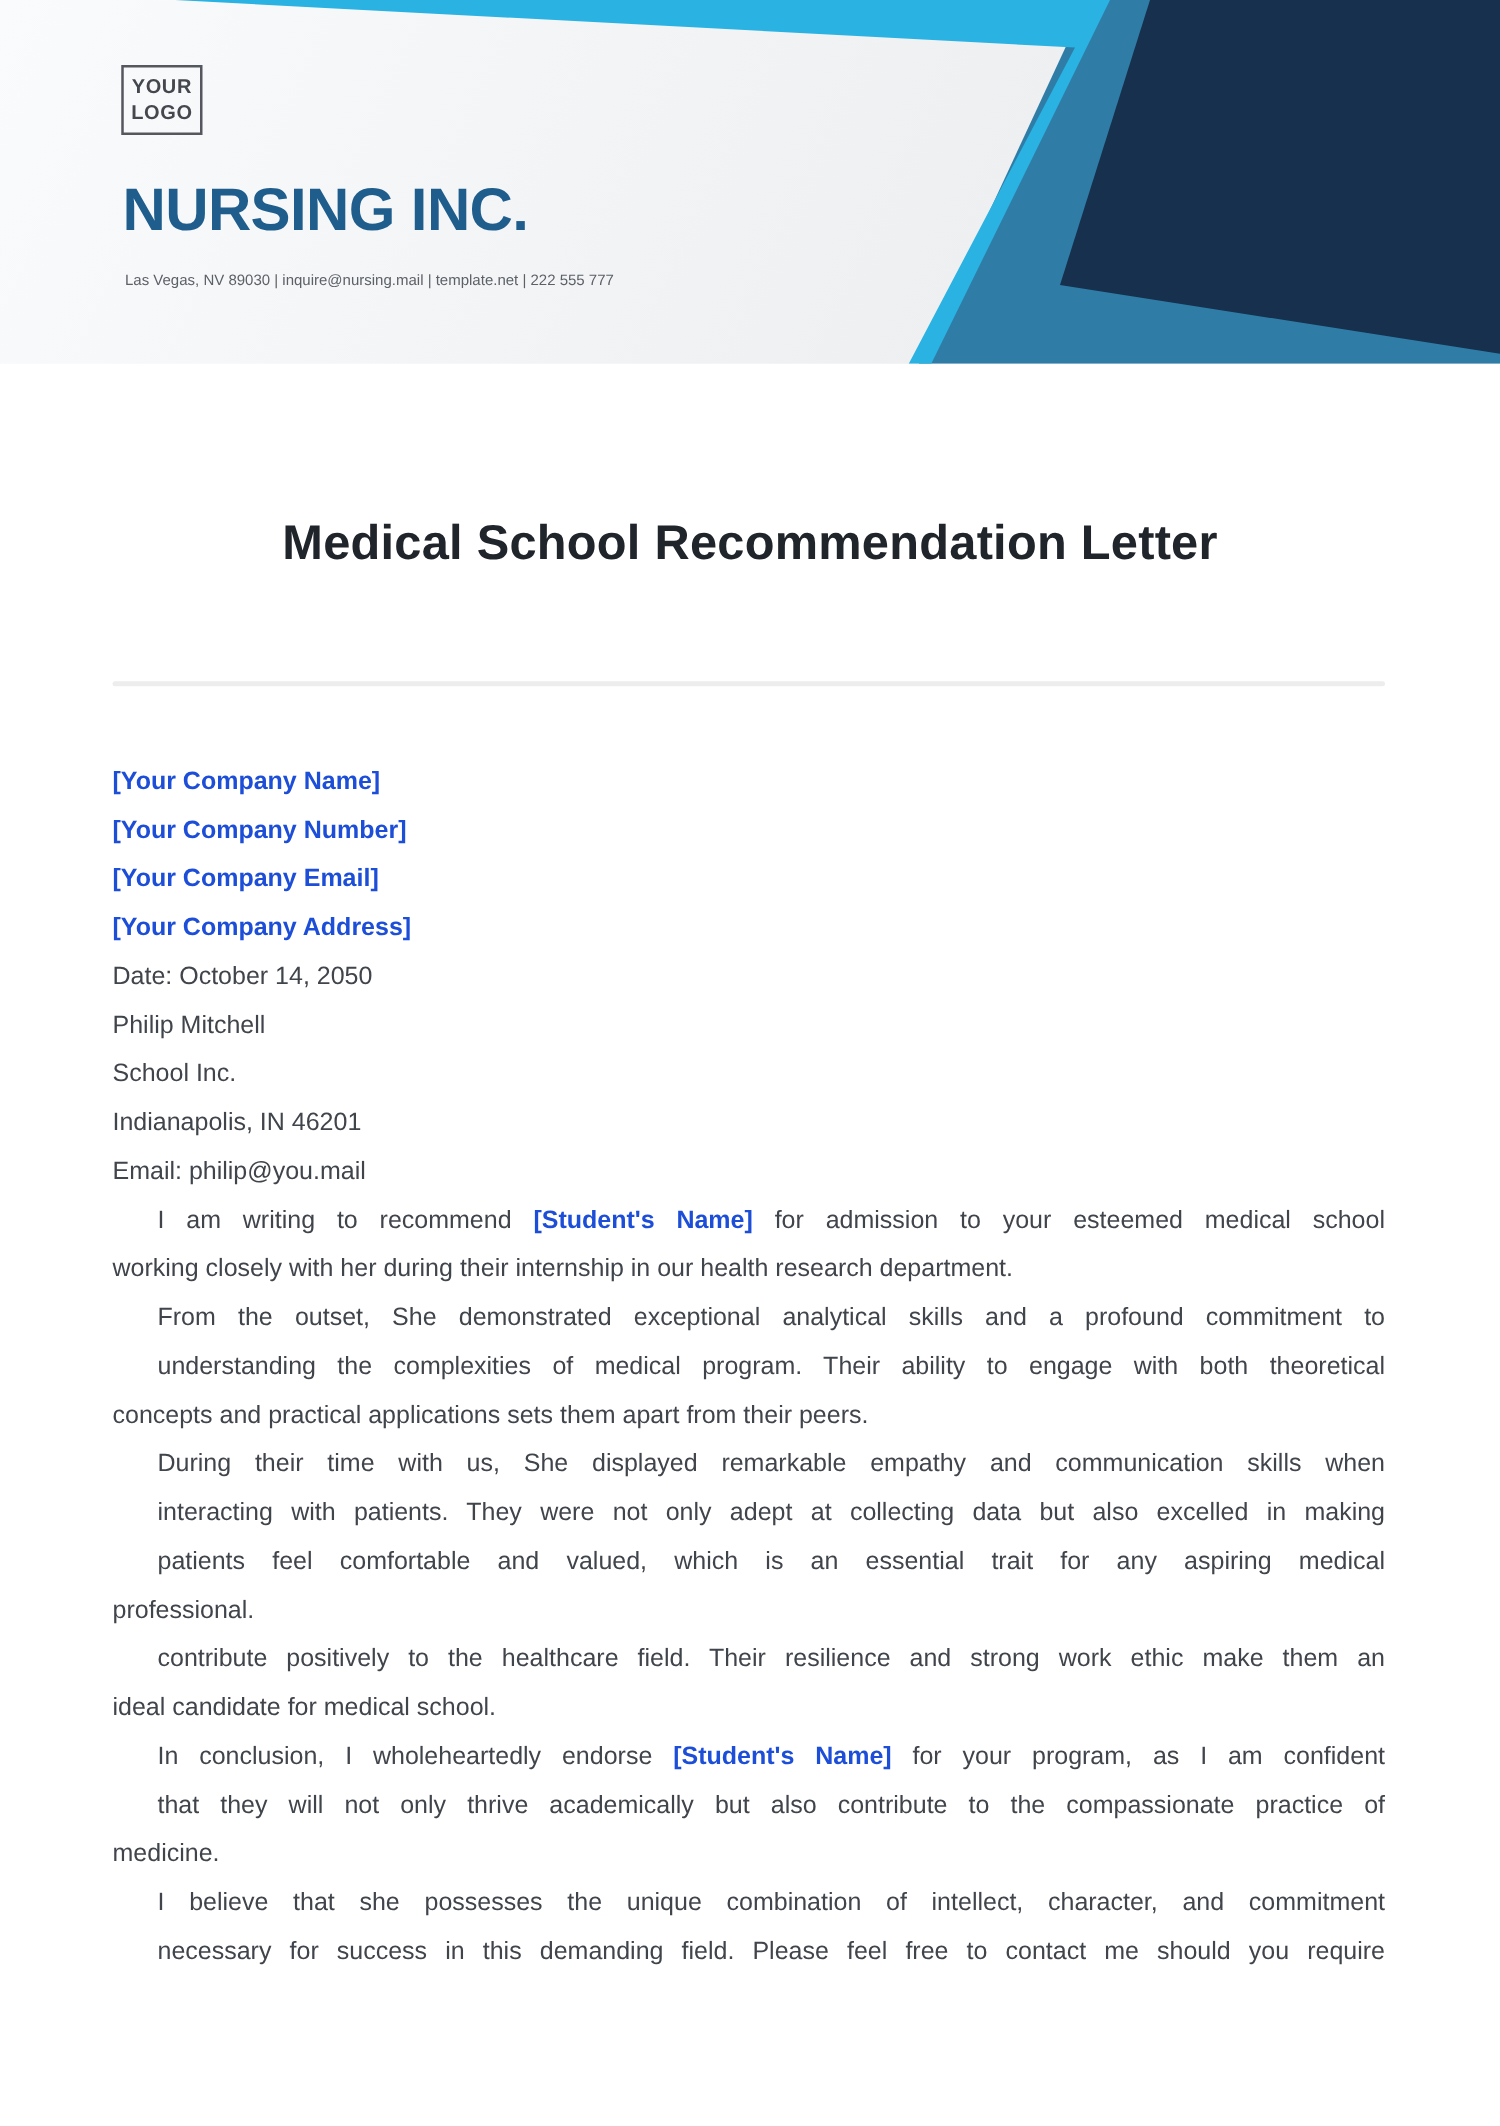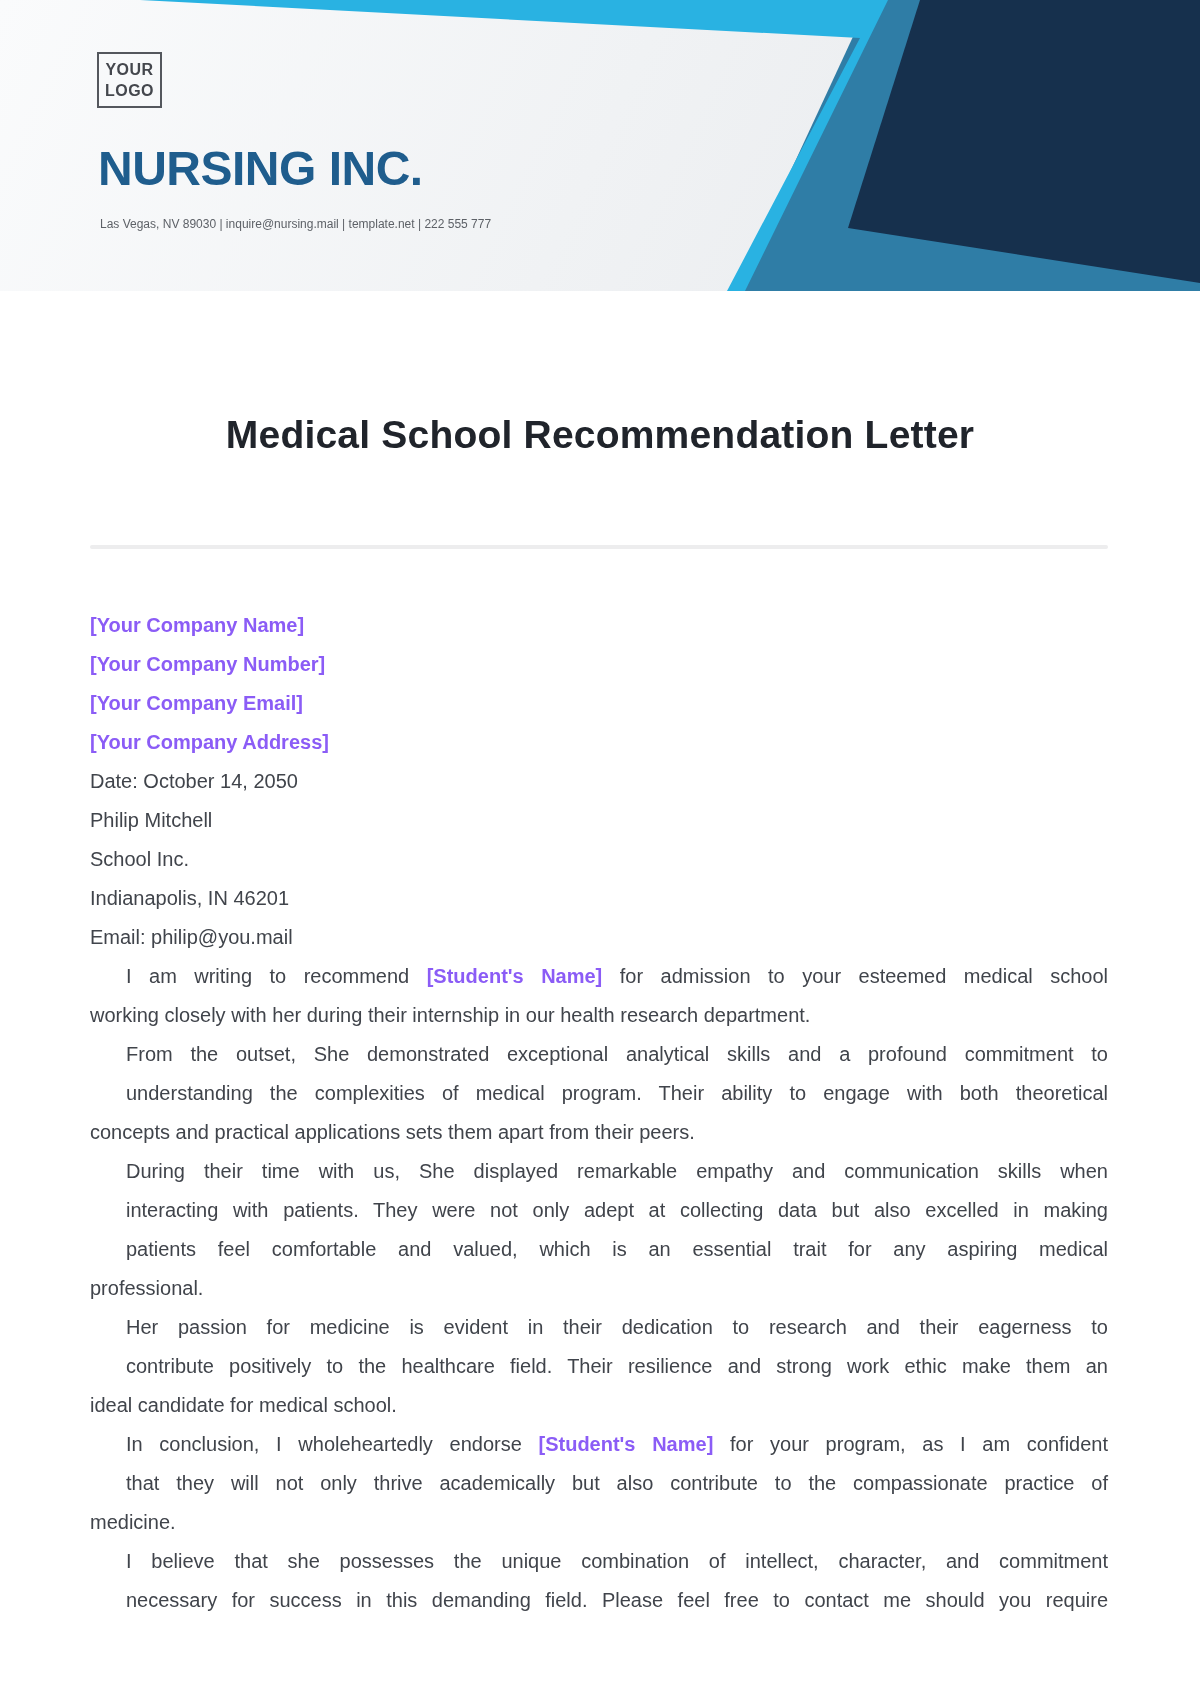--- a/index.html
+++ b/index.html
@@ -38,21 +38,21 @@
     color:#20242b; letter-spacing:0.2px;
   }
   .divider {
     position:absolute; left:90px; top:545px; width:1018px; height:4px;
     background:#ededee; border-radius:2px;
   }
   .letter-body {
     position:absolute; left:90px; top:606px; width:1018px;
     font-size:20px; line-height:39px; color:#40444b;
   }
-  .letter-body .b, .letter-body .addr { font-weight:bold; color:#8b5cf6; }
+  .letter-body .b, .letter-body .addr { font-weight:bold; color:#1d4ed8; }
   .jline { text-align:justify; text-align-last:justify;margin-left:36px; }
   .lline { text-align:left; }
   .para { margin:0; }
 </style>
 </head>
 <body>
 
 <div class="page">
 
   <div class="letterhead">
@@ -99,21 +99,20 @@
     </div>
 
     <div class="para">
       <div class="jline"><span>During their time with us, She displayed remarkable empathy and communication skills when</span></div>
       <div class="jline"><span>interacting with patients. They were not only adept at collecting data but also excelled in making</span></div>
       <div class="jline"><span>patients feel comfortable and valued, which is an essential trait for any aspiring medical</span></div>
       <div class="lline"><span>professional.</span></div>
     </div>
 
     <div class="para">
-      <div class="jline"><span>Her passion for medicine is evident in their dedication to research and their eagerness to</span></div>
       <div class="jline"><span>contribute positively to the healthcare field. Their resilience and strong work ethic make them an</span></div>
       <div class="lline"><span>ideal candidate for medical school.</span></div>
     </div>
 
     <div class="para">
       <div class="jline"><span>In conclusion, I wholeheartedly endorse </span><span class="b">[Student's Name]</span><span> for your program, as I am confident</span></div>
       <div class="jline"><span>that they will not only thrive academically but also contribute to the compassionate practice of</span></div>
       <div class="lline"><span>medicine.</span></div>
     </div>
 

